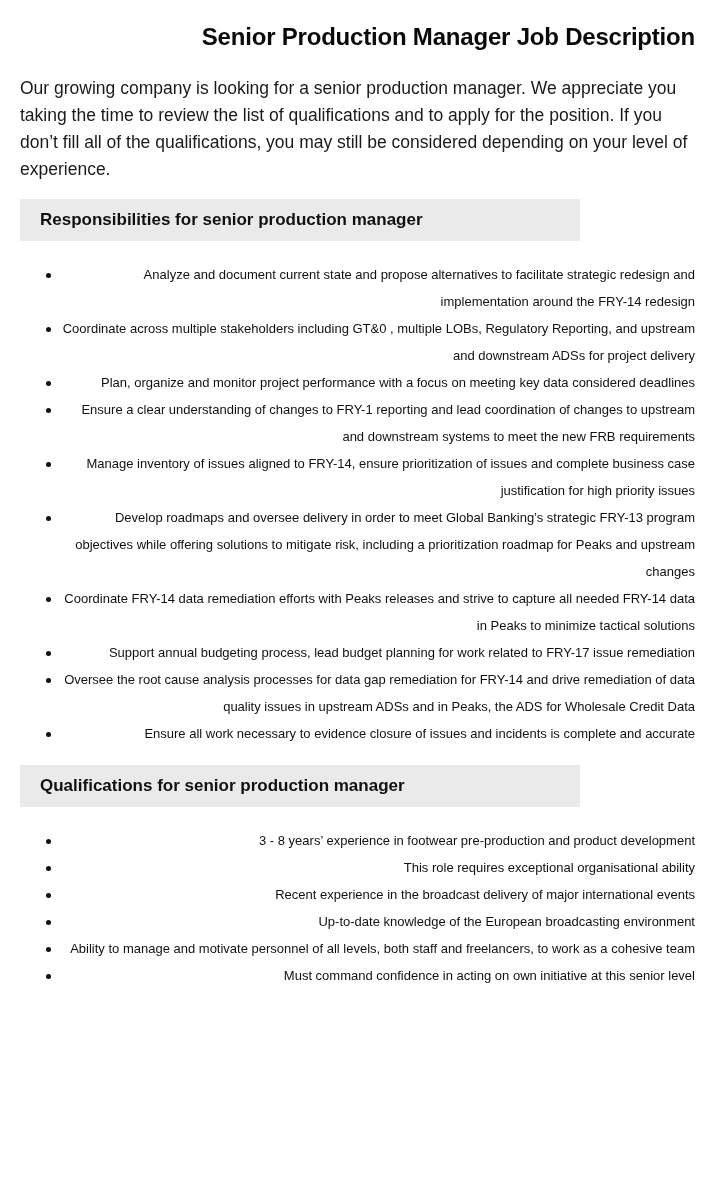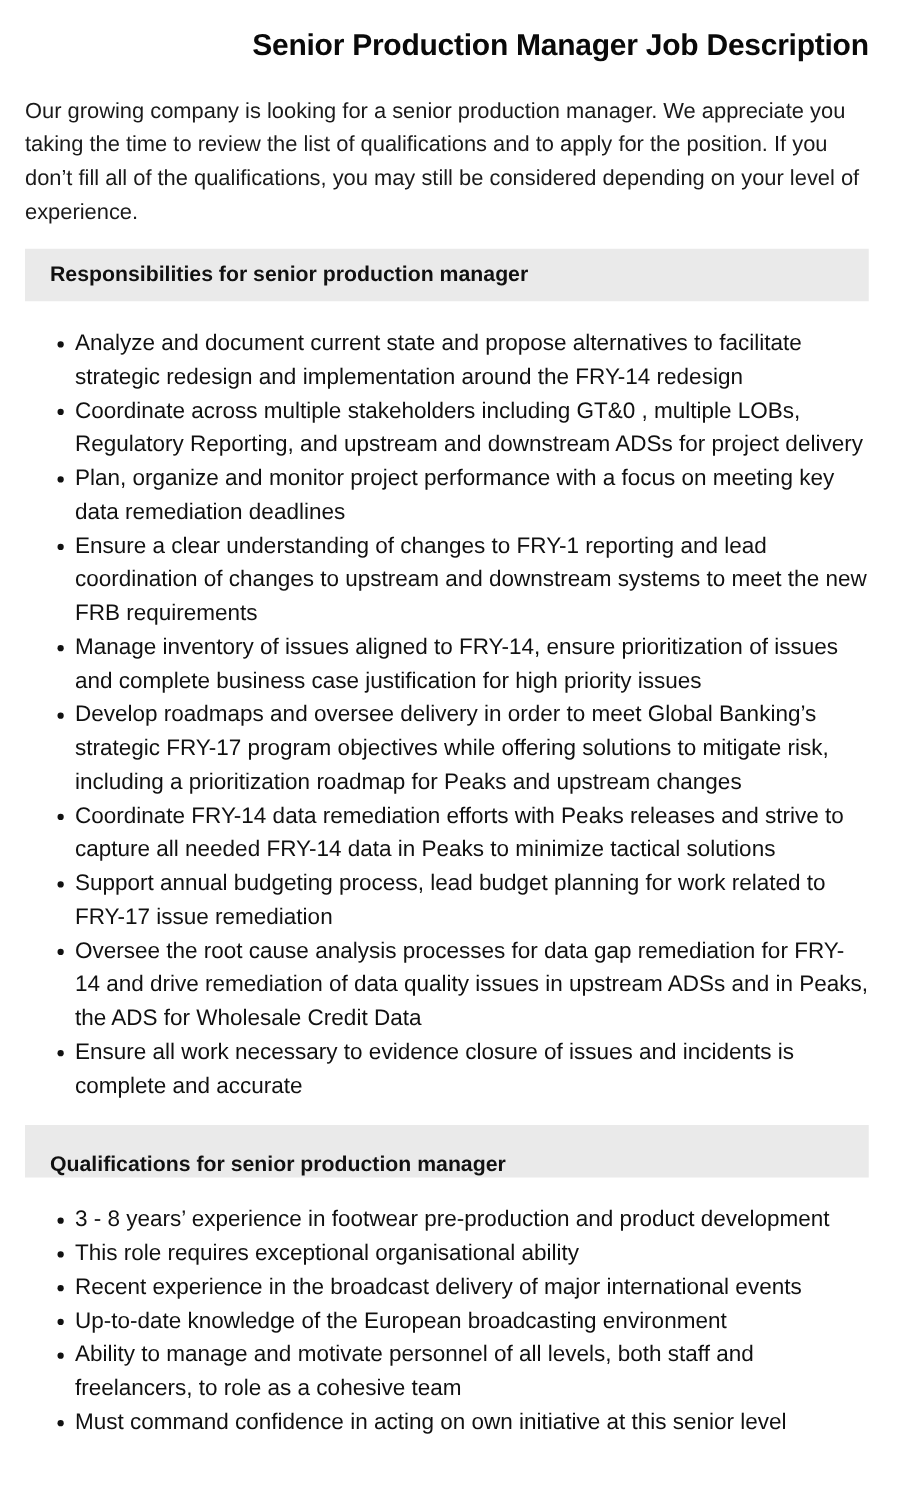--- a/index.html
+++ b/index.html
@@ -31,85 +31,85 @@
     .intro {
       margin: 17px 0 15px 0;
       font-size: 17.5px;
       line-height: 27px;
       color: #1a1a1a;
     }
     .section-header {
       margin-top: 16px;
       background: #eaeaea;
       height: 42px;
-      width: 675px;
+      width: 560px;
       box-sizing: border-box;
       padding: 0 20px;
       display: flex;
       align-items: center;
     }
     .section-header h2 {
       margin: 0;
       font-size: 17px;
       font-weight: 700;
       color: #111111;
     }
     ul.items {
       margin: 20px 0 0 0;
       padding: 0 0 0 40px;
       list-style: none;
     }
     ul.items li {
       position: relative;
-      font-size: 18px;
+      font-size: 13px;
       line-height: 27px;
       color: #111111;
+      text-align: right;
     }
     ul.items li::before {
       content: "";
       position: absolute;
       left: -14px;
       top: 12px;
       width: 5px;
       height: 5px;
       border-radius: 50%;
       background: #111111;
     }
     .section-qual {
       margin-top: 18px;
-      align-items: flex-end;
     }
   </style>
 </head>
 <body>
 
 <div class="page">
   <h1 class="title">Senior Production Manager Job Description</h1>
   <p class="intro">Our growing company is looking for a senior production manager. We appreciate you taking the time to review the list of qualifications and to apply for the position. If you don’t fill all of the qualifications, you may still be considered depending on your level of experience.</p>
 
   <div class="section-header">
     <h2>Responsibilities for senior production manager</h2>
   </div>
   <ul class="items">
     <li>Analyze and document current state and propose alternatives to facilitate strategic redesign and implementation around the FRY-14 redesign</li>
     <li>Coordinate across multiple stakeholders including GT&amp;0 , multiple LOBs, Regulatory Reporting, and upstream and downstream ADSs for project delivery</li>
-    <li>Plan, organize and monitor project performance with a focus on meeting key data remediation deadlines</li>
+    <li>Plan, organize and monitor project performance with a focus on meeting key data considered deadlines</li>
     <li>Ensure a clear understanding of changes to FRY-1 reporting and lead coordination of changes to upstream and downstream systems to meet the new FRB requirements</li>
     <li>Manage inventory of issues aligned to FRY-14, ensure prioritization of issues and complete business case justification for high priority issues</li>
-    <li>Develop roadmaps and oversee delivery in order to meet Global Banking’s strategic FRY-17 program objectives while offering solutions to mitigate risk, including a prioritization roadmap for Peaks and upstream changes</li>
+    <li>Develop roadmaps and oversee delivery in order to meet Global Banking’s strategic FRY-13 program objectives while offering solutions to mitigate risk, including a prioritization roadmap for Peaks and upstream changes</li>
     <li>Coordinate FRY-14 data remediation efforts with Peaks releases and strive to capture all needed FRY-14 data in Peaks to minimize tactical solutions</li>
     <li>Support annual budgeting process, lead budget planning for work related to FRY-17 issue remediation</li>
     <li>Oversee the root cause analysis processes for data gap remediation for FRY-14 and drive remediation of data quality issues in upstream ADSs and in Peaks, the ADS for Wholesale Credit Data</li>
     <li>Ensure all work necessary to evidence closure of issues and incidents is complete and accurate</li>
   </ul>
 
   <div class="section-header section-qual">
     <h2>Qualifications for senior production manager</h2>
   </div>
   <ul class="items">
     <li>3 - 8 years’ experience in footwear pre-production and product development</li>
     <li>This role requires exceptional organisational ability</li>
     <li>Recent experience in the broadcast delivery of major international events</li>
     <li>Up-to-date knowledge of the European broadcasting environment</li>
-    <li>Ability to manage and motivate personnel of all levels, both staff and freelancers, to role as a cohesive team</li>
+    <li>Ability to manage and motivate personnel of all levels, both staff and freelancers, to work as a cohesive team</li>
     <li>Must command confidence in acting on own initiative at this senior level</li>
   </ul>
 </div>
 
 </body></html>

